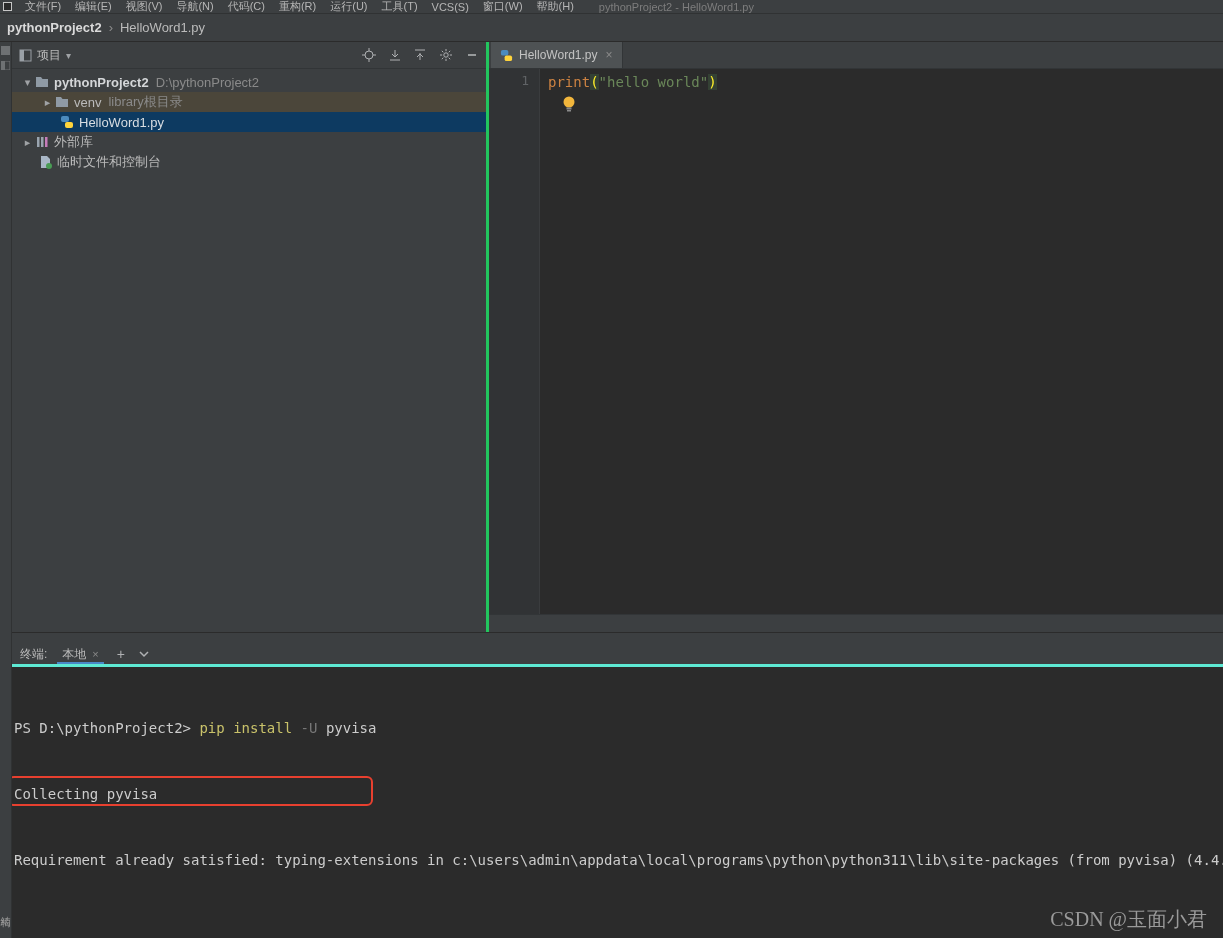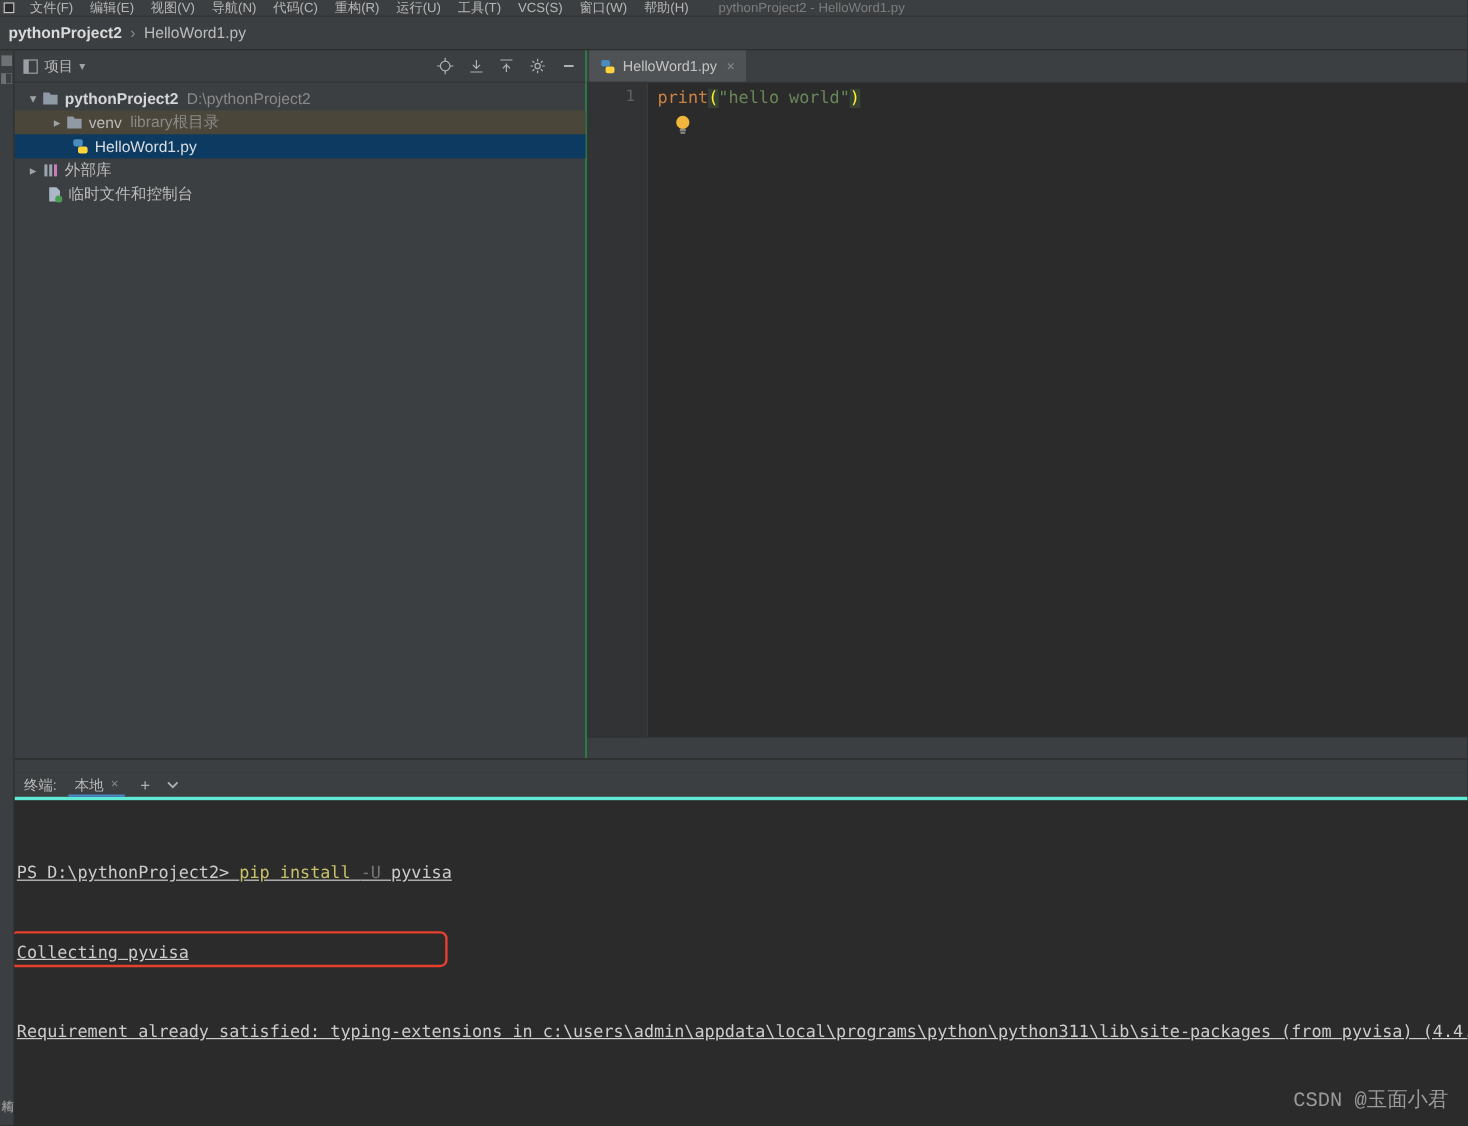--- a/index.html
+++ b/index.html
@@ -26,21 +26,21 @@
   .stripe { width:12px; background:#3c3f41; border-right:1px solid #303233;
     position:relative; flex:0 0 12px; }
   .stripe-icons { position:absolute; top:4px; left:1px; display:flex; flex-direction:column; gap:6px; }
   .stripe-label { position:absolute; bottom:28px; left:0; width:12px;
     writing-mode:vertical-rl; font-size:10px; color:#9a9a9a; letter-spacing:1px; }
   .right-col { flex:1; display:flex; flex-direction:column; min-width:0; }
   .main { height:590px; display:flex; }
 
   
   .project-panel { width:477px; flex:0 0 477px; background:#3c3f41;
-    border-right:1px solid #22c55e; display:flex; flex-direction:column; }
+    border-right:3px solid #22c55e; display:flex; flex-direction:column; }
   .panel-toolbar { height:27px; display:flex; align-items:center; gap:5px;
     padding:0 8px 0 7px; font-size:12px; color:#bbbbbb; border-bottom:1px solid #323537; }
   .panel-caret { color:#9fa2a5; font-size:10px; }
   .toolbar-icons { margin-left:auto; display:flex; align-items:center; gap:13px; }
   .toolbar-icons > * { cursor:pointer; }
   .tree { padding-top:3px; font-size:13px; }
   .tree-row { height:20px; display:flex; align-items:center; white-space:nowrap; cursor:default; }
   .tree-row .chev { width:15px; color:#9fa2a5; font-size:11px; text-align:center; flex:0 0 15px; }
   .tree-row svg { margin-right:5px; flex:0 0 auto; }
   .t-bold { color:#d4d6d8; font-weight:bold; }
@@ -76,27 +76,27 @@
     gap:10px; padding-left:8px; font-size:12px; border-bottom:3px solid #5eead4; }
   .term-label { color:#bbbbbb; }
   .term-tab { height:100%; display:flex; align-items:center; gap:6px; padding:0 5px;
     box-shadow:inset 0 -2px 0 #4a88c7; cursor:pointer; }
   .term-tab-close { color:#8a8a8a; font-size:11px; }
   .term-add { color:#afb1b3; font-size:14px; cursor:pointer; padding:0 3px; }
   .term-chevron { cursor:pointer; display:flex; align-items:center; }
   .term-content { position:relative; flex:1; background:#2b2b2b; overflow:hidden;
     font-family:"DejaVu Sans Mono", monospace; font-size:14px; line-height:22px;
     color:#cccccc; padding:6px 0 0 2px; white-space:pre; }
-  .tline { white-space:pre;text-decoration:underline; }
+  .tline { white-space:pre; }
   .t-cmd { color:#c9c26a; }
   .t-param { color:#767676; }
   .red-box { position:absolute; left:-4px; top:109px; width:365px; height:30px;
     border:2px solid #e8402f; border-radius:6px; pointer-events:none; }
   .watermark { position:absolute; right:16px; bottom:8px; color:#9a9a9a;
-    font-size:17px; font-family:Liberation Mono, monospace; }
+    font-size:20px; font-family:Liberation Serif, serif; }
 </style>
 </head>
 <body>
 
 <div class="menubar">
   <span class="app-icon"></span>
   <span class="menu-item">文件(F)</span>
   <span class="menu-item">编辑(E)</span>
   <span class="menu-item">视图(V)</span>
   <span class="menu-item">导航(N)</span>

